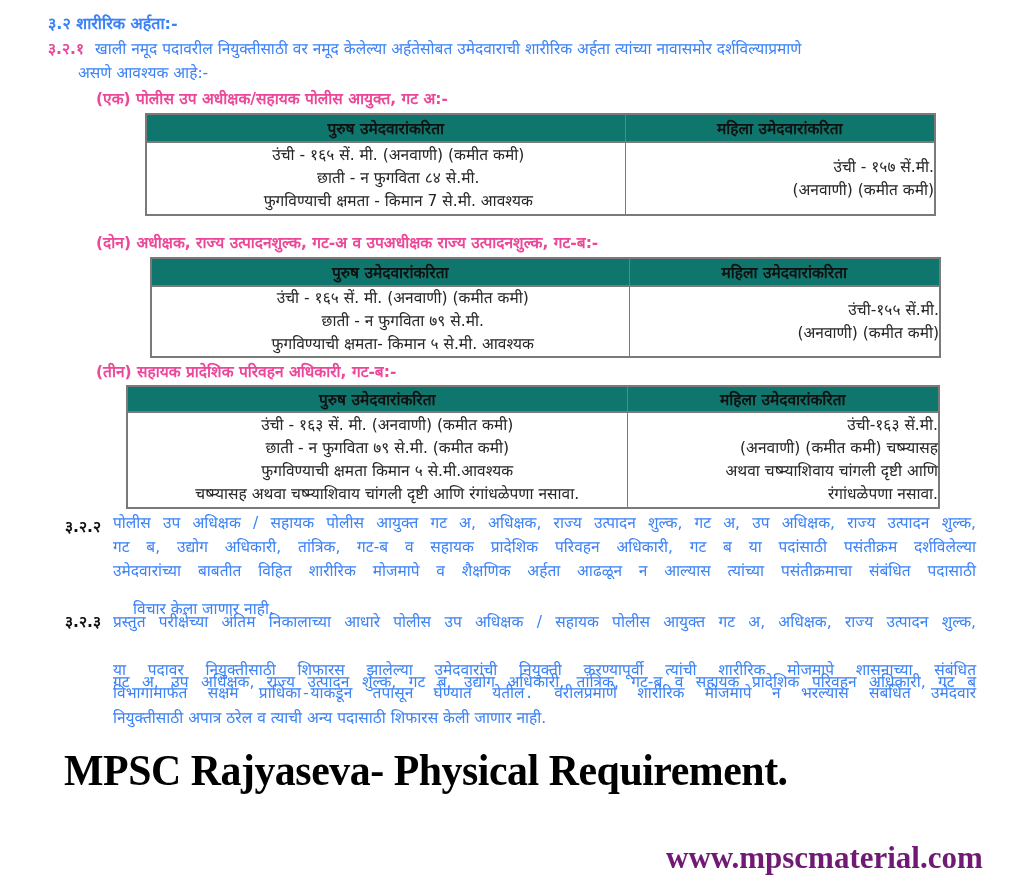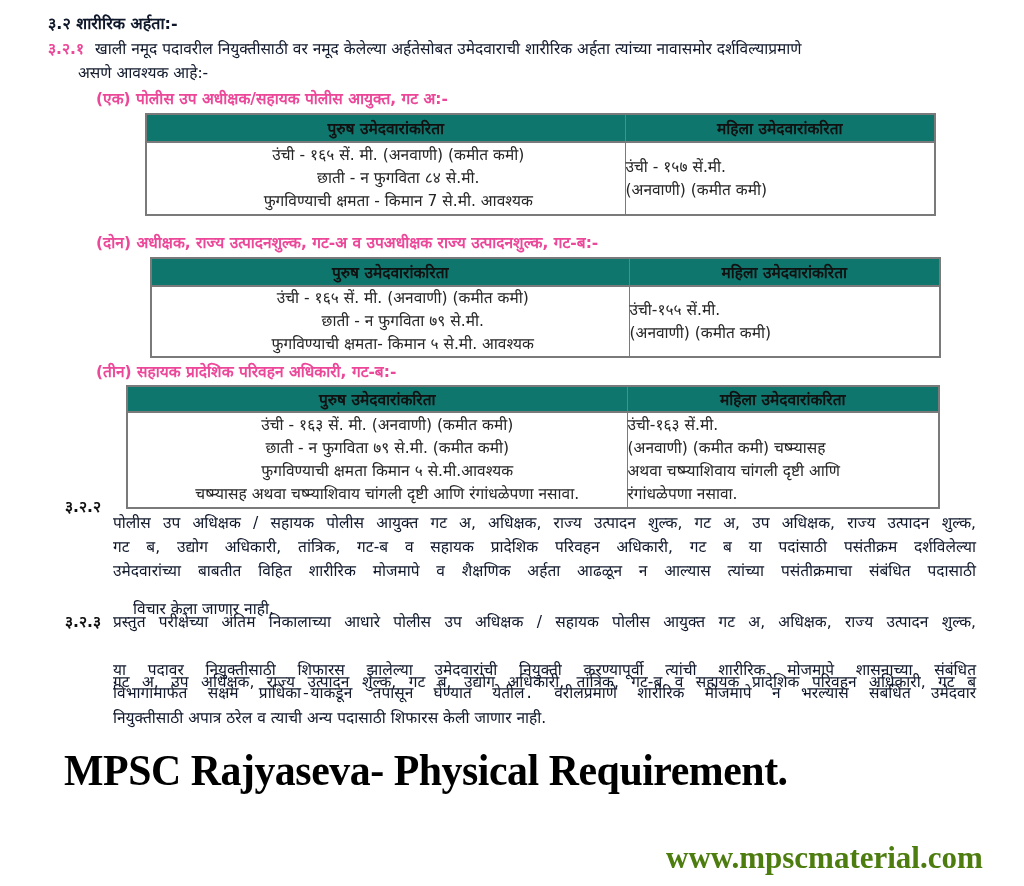--- a/index.html
+++ b/index.html
@@ -1,36 +1,36 @@
 <!DOCTYPE html>
 <html><head>
 <meta charset="utf-8">
 <style>
   html, body { margin: 0; padding: 0; background: #ffffff; }
   body { width: 1024px; height: 886px; position: relative; overflow: hidden;
          font-family: "DejaVu Sans", sans-serif; color: #222; }
   .abs { position: absolute; white-space: nowrap; }
-  .mr { font-family: "DejaVu Sans", sans-serif; font-size: 15.5px; line-height: 23px; color: #0f172a; }
+  .mr { font-family: "DejaVu Sans", sans-serif; font-size: 15.5px; line-height: 23px; color: #3b82f6; }
   .bold { font-weight: bold; color: #ec4899; }
   .heading { font-size: 16px; font-weight: bold; }
   table.req { position: absolute; border-collapse: collapse; border: 2px solid #7a7a7a; table-layout: fixed; }
   table.req th { background: #0f766e; font-weight: bold; font-size: 15.5px; color: #111;
                  border: 1px solid #7a7a7a; border-bottom: 2px solid #7a7a7a; padding: 0; height: 26px; text-align: center; }
   table.req td { border-right: 1px solid #7a7a7a; vertical-align: middle; padding: 0; font-size: 15.5px; color: #262626; }
   td.men { text-align: center; padding-left: 25px !important; }
-  td.women { text-align: left; }
+  td.women { text-align: right; }
   .line { display: block; line-height: 23px; white-space: nowrap; }
   .justify { position: absolute; left: 113px; width: 863px; text-align: justify; white-space: normal;
              text-align-last: justify; }
   .num { position: absolute; font-weight: bold; color: #111; }
   .last-line { text-align-last: left; }
   .title { position: absolute; left: 64px; top: 744px; font-family: "Liberation Serif", serif; font-weight: bold;
            font-size: 45px; color: #000; letter-spacing: -0.5px; transform: scaleX(0.93); transform-origin: left top; white-space: nowrap; }
   .site { position: absolute; left: 666px; top: 840px; font-family: "Liberation Serif", serif; font-weight: bold;
-          font-size: 31px; color: #4d7c0f; white-space: nowrap; }
+          font-size: 31px; color: #701a75; white-space: nowrap; }
 </style>
 </head>
 <body>
 
 <div class="abs mr heading" style="left:48px; top:12px;">३.२ शारीरिक अर्हता:-</div>
 
 <div class="abs mr bold" style="left:48px; top:38px;">३.२.१</div>
 <div class="abs mr" style="left:95px; top:38px;">खाली नमूद पदावरील नियुक्तीसाठी वर नमूद केलेल्या अर्हतेसोबत उमेदवाराची शारीरिक अर्हता त्यांच्या नावासमोर दर्शविल्याप्रमाणे</div>
 <div class="abs mr" style="left:78px; top:62px;">असणे आवश्यक आहे:-</div>
 
@@ -105,21 +105,21 @@
     <td class="women">
       <span class="line">उंची-१६३ सें.मी.</span>
       <span class="line">(अनवाणी) (कमीत कमी) चष्म्यासह</span>
       <span class="line">अथवा चष्म्याशिवाय चांगली दृष्टी आणि</span>
       <span class="line">रंगांधळेपणा नसावा.</span>
     </td>
   </tr>
 </tbody>
   </table>
 
-<div class="num mr" style="left:65px; top:496px;">३.२.२</div>
+<div class="num mr" style="left:65px; top:516px;">३.२.२</div>
 <div class="justify mr" style="top:512px;">पोलीस उप अधिक्षक / सहायक पोलीस आयुक्त गट अ, अधिक्षक, राज्य उत्पादन शुल्क, गट अ, उप अधिक्षक, राज्य उत्पादन शुल्क,</div>
 <div class="justify mr" style="top:536px;">गट ब, उद्योग अधिकारी, तांत्रिक, गट-ब व सहायक प्रादेशिक परिवहन अधिकारी, गट ब या पदांसाठी पसंतीक्रम दर्शविलेल्या</div>
 <div class="justify mr" style="top:560px;">उमेदवारांच्या बाबतीत विहित शारीरिक मोजमापे व शैक्षणिक अर्हता आढळून न आल्यास त्यांच्या पसंतीक्रमाचा संबंधित पदासाठी</div>
 <div class="justify mr last-line" style="top:598px;margin-left:20px;">विचार केला जाणार नाही.</div>
 
 <div class="num mr" style="left:65px; top:611px;">३.२.३</div>
 <div class="justify mr" style="top:611px;">प्रस्तुत परीक्षेच्या अंतिम निकालाच्या आधारे पोलीस उप अधिक्षक / सहायक पोलीस आयुक्त गट अ, अधिक्षक, राज्य उत्पादन शुल्क,</div>
 <div class="justify mr" style="top:671px;">गट अ, उप अधिक्षक, राज्य उत्पादन शुल्क, गट ब, उद्योग अधिकारी, तांत्रिक, गट-ब व सहायक प्रादेशिक परिवहन अधिकारी, गट ब</div>
 <div class="justify mr" style="top:659px;">या पदावर नियुक्तीसाठी शिफारस झालेल्या उमेदवारांची नियुक्ती करण्यापूर्वी त्यांची शारीरिक मोजमापे शासनाच्या संबंधित</div>
 <div class="justify mr" style="top:683px;font-family:Liberation Mono, monospace;">विभागामार्फत सक्षम प्राधिका-याकडून तपासून घेण्यात येतील. वरीलप्रमाणे शारीरिक मोजमापे न भरल्यास संबंधित उमेदवार</div>

